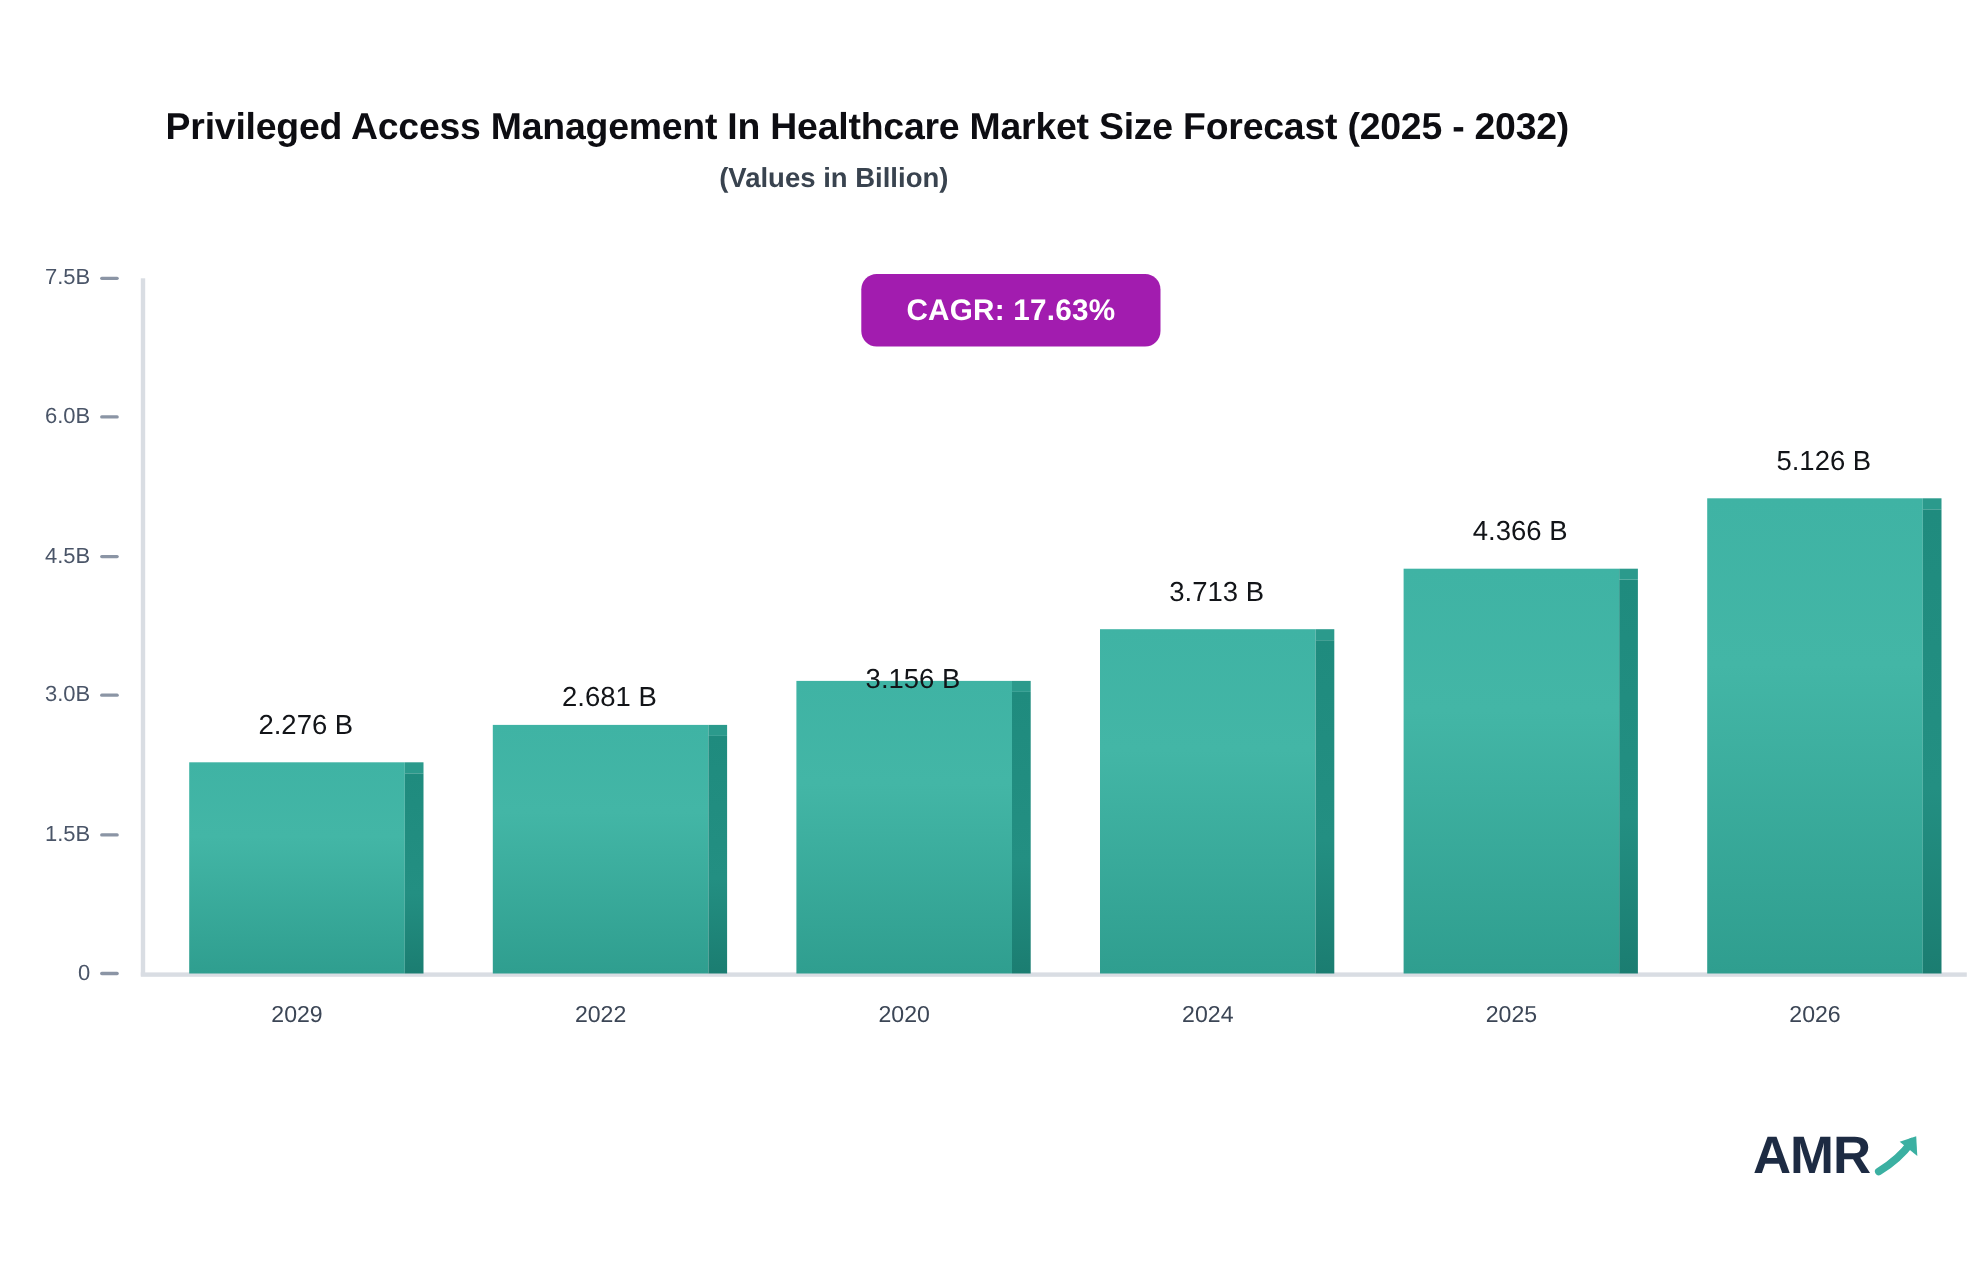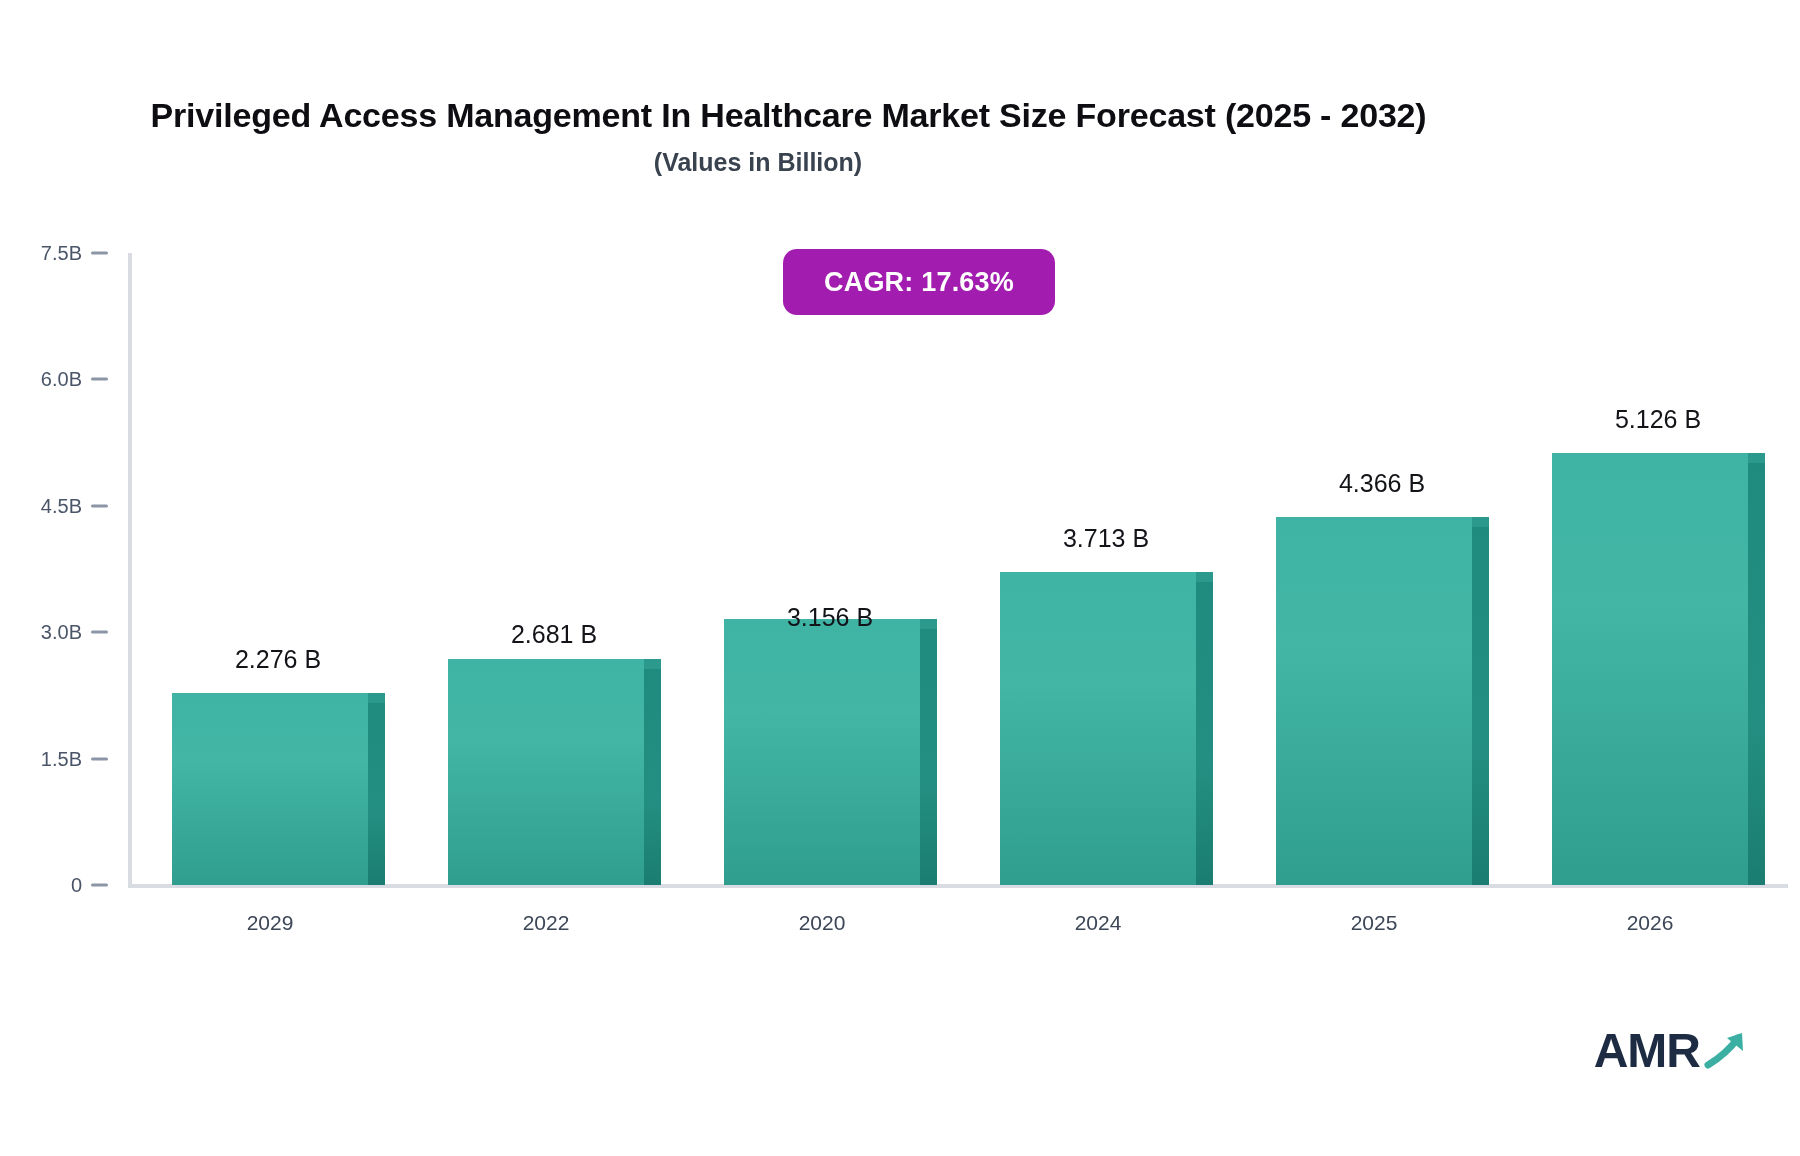--- a/index.html
+++ b/index.html
@@ -155,21 +155,21 @@
     font-size: 21px;
     color: #3c4656;
   }
 
   
   #amr-logo {
     position: absolute;
     right: 52px;
     top: 1025px;
     display: flex;
-    align-items: flex-end;
+    align-items: center;
   }
 
   #amr-logo-text {
     font-size: 48px;
     font-weight: 700;
     color: #1d2b43;
     letter-spacing: -1px;
     line-height: 1;
   }
 

